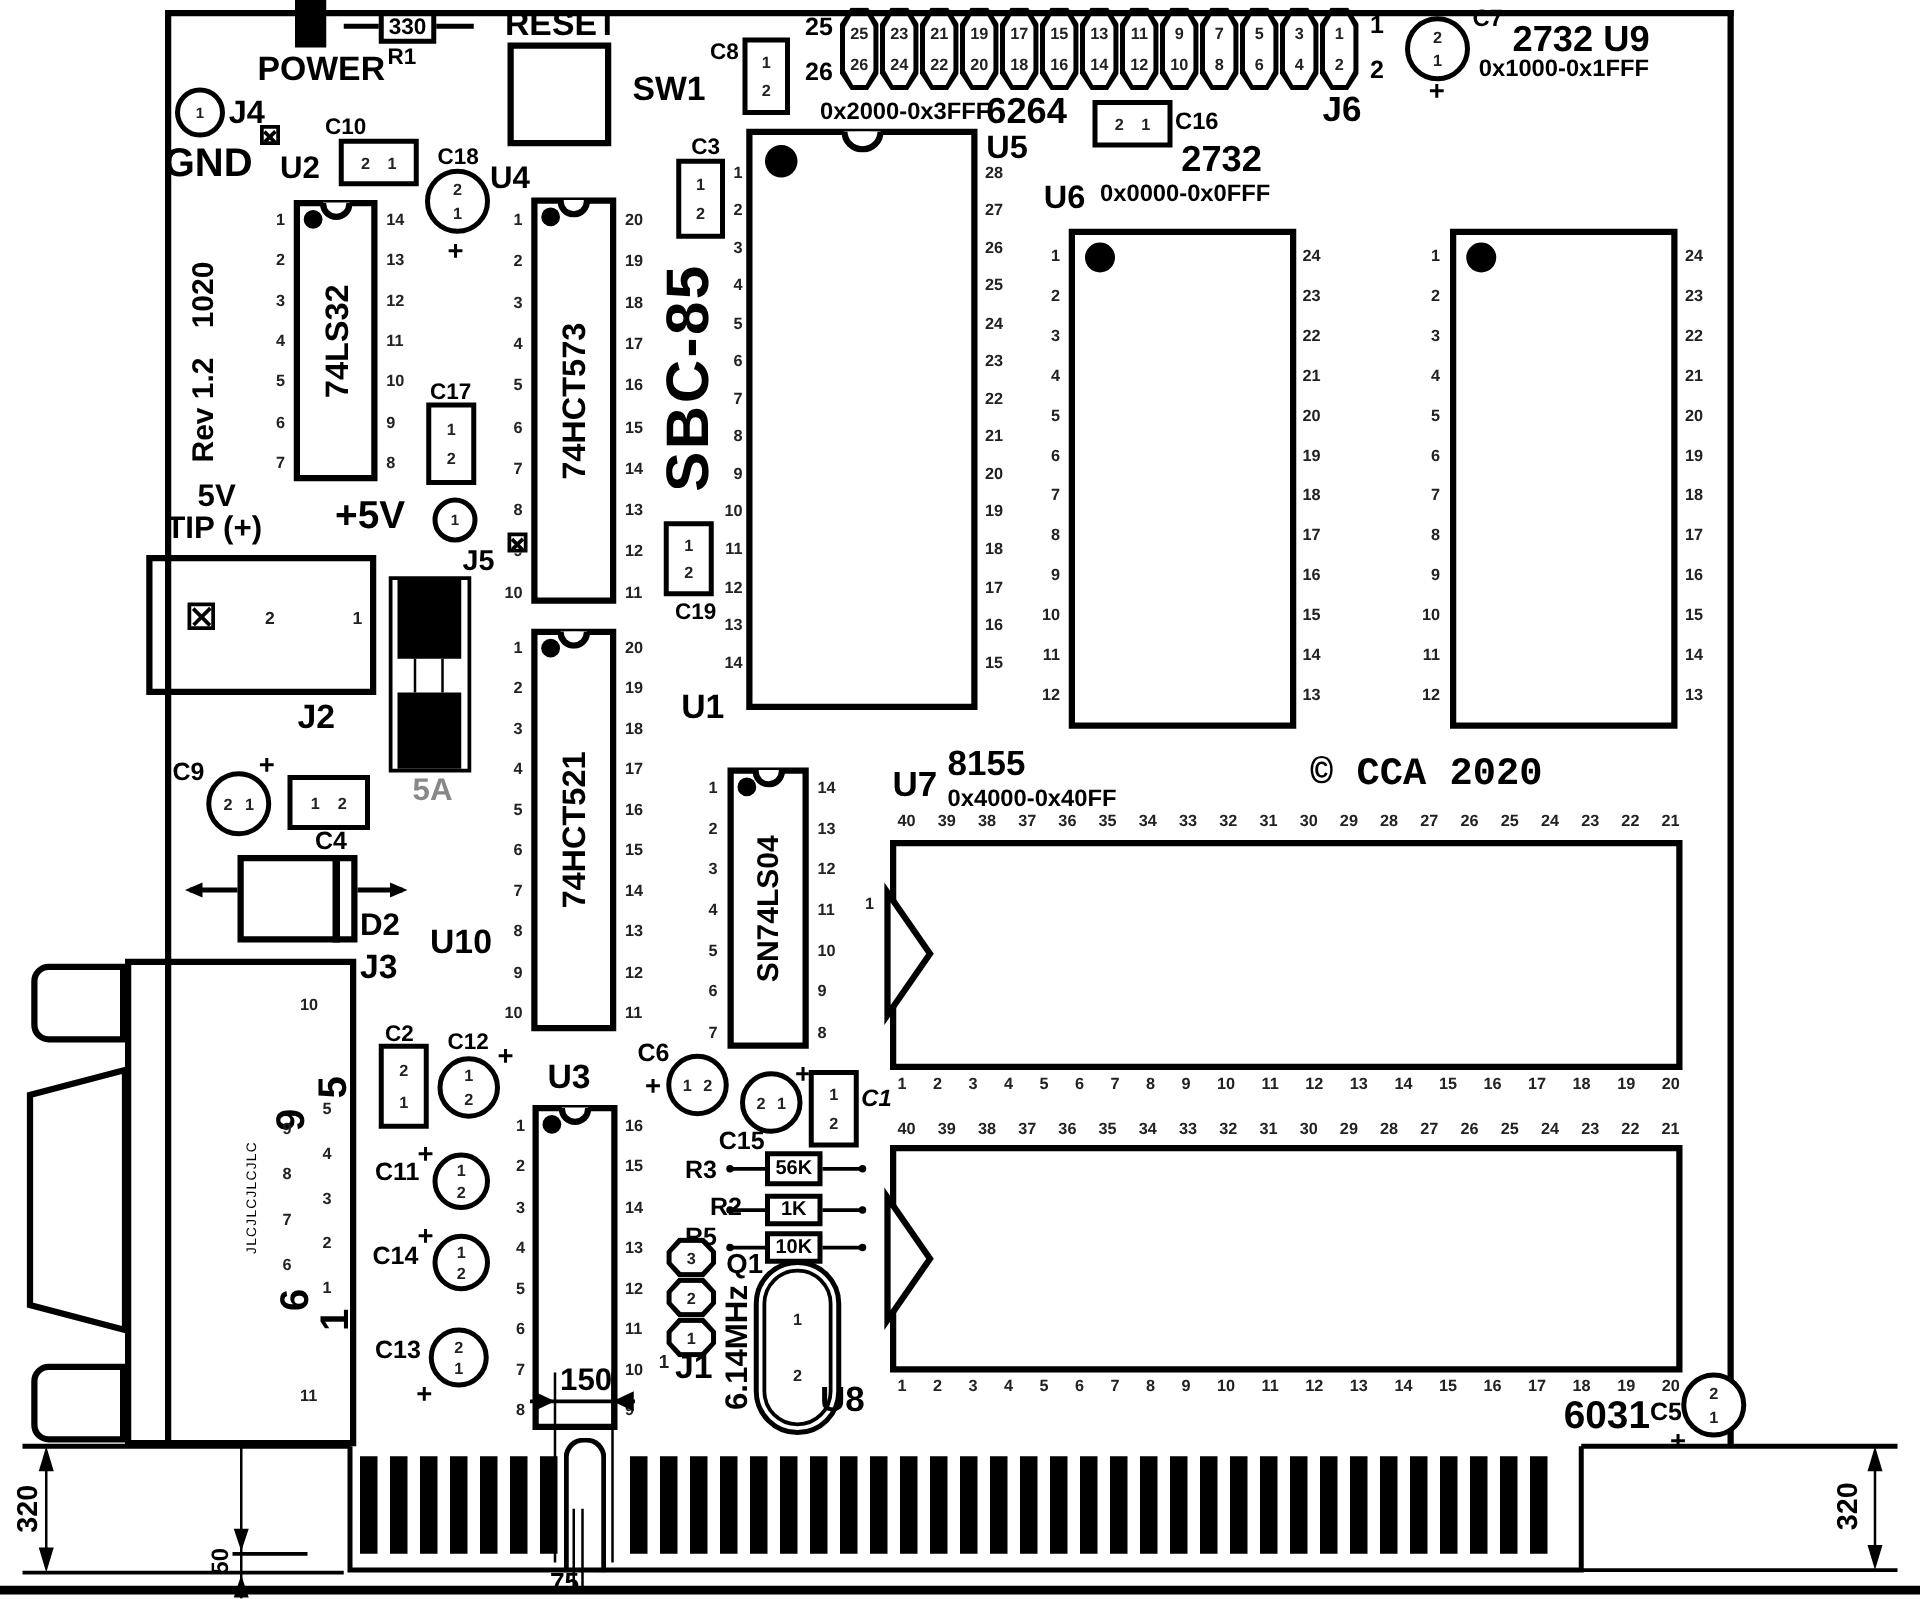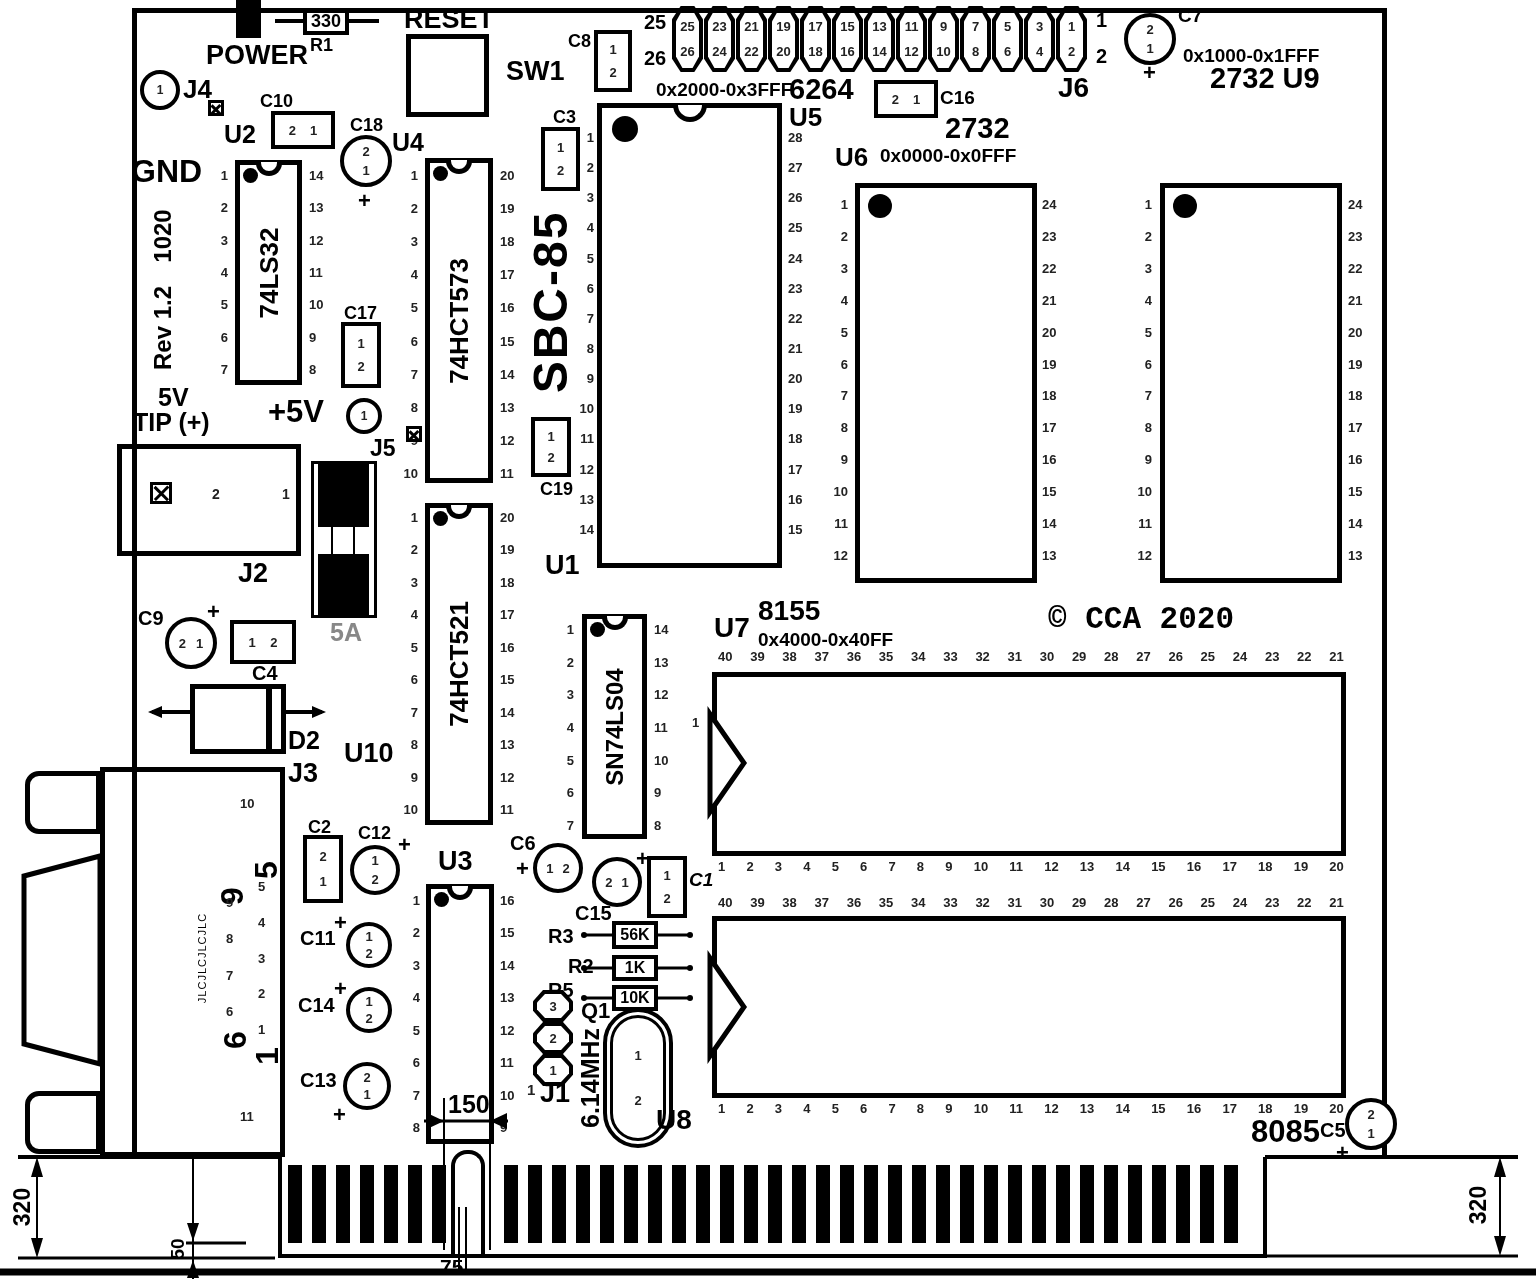--- a/index.html
+++ b/index.html
@@ -61,21 +61,21 @@
 
   <span class="lb" style="left:404px;top:6px;font-size:27px;">RESET</span>
   <div class="abs" style="left:406px;top:34px;width:83px;height:83px;border:5px solid #000;background:#fff;"></div>
   <span class="lb" style="left:506px;top:58px;font-size:27px;">SW1</span>
 
   <div class="capc" style="left:140px;top:70px;width:40px;height:40px;display:flex;align-items:center;justify-content:center;">
     <span style="font-weight:bold;font-size:12px;color:#222;">1</span>
   </div>
   <span class="lb" style="left:183px;top:76px;font-size:26px;">J4</span>
   <div class="xbox" style="left:208px;top:100px;width:16px;height:16px;"></div>
-  <span class="lb" style="left:131px;top:114px;font-size:32px;margin-top:41px;">GND</span>
+  <span class="lb" style="left:131px;top:114px;font-size:32px;">GND</span>
 
   <span class="lb" style="left:260px;top:92px;font-size:18px;">C10</span>
   <div class="capr pins row evenly" style="left:271px;top:111px;width:64px;height:38px;align-items:center;">
       <span>2</span>
       <span>1</span>
     </div>
 
   <span class="rc" style="left:163px;top:236px;font-size:24px;">1020</span>
   <span class="rc" style="left:163px;top:328px;font-size:24px;">Rev 1.2</span>
 
@@ -447,21 +447,21 @@
   <span class="lb" style="left:945px;top:114px;font-size:29px;">2732</span>
   <span class="lb" style="left:835px;top:144px;font-size:26px;">U6</span>
   <span class="lb" style="left:880px;top:146px;font-size:19px;">0x0000-0x0FFF</span>
 
   <div class="capc pins col evenly" style="left:1124px;top:13px;width:52px;height:52px;align-items:center;">
       <span>2</span>
       <span>1</span>
     </div>
   <span class="lb" style="left:1178px;top:6px;font-size:19px;">C7</span>
   <span class="plus" style="left:1143px;top:62px;">+</span>
-  <span class="lb" style="left:1210px;top:18px;font-size:29px;margin-top:46px;">2732 U9</span>
+  <span class="lb" style="left:1210px;top:18px;font-size:29px;">2732 U9</span>
   <span class="lb" style="left:1183px;top:46px;font-size:19px;">0x1000-0x1FFF</span>
 
   <div class="chip" style="left:855px;top:183px;width:182px;height:400px;"></div>
   <div class="dot" style="left:868px;top:194px;width:24px;height:24px;"></div>
   <div class="pins col ar" style="left:828px;top:198px;width:20px;height:364px;">
       <span>1</span>
       <span>2</span>
       <span>3</span>
       <span>4</span>
       <span>5</span>
@@ -691,21 +691,21 @@
       <span>12</span>
       <span>13</span>
       <span>14</span>
       <span>15</span>
       <span>16</span>
       <span>17</span>
       <span>18</span>
       <span>19</span>
       <span>20</span>
     </div>
-  <span class="lb" style="left:1251px;top:1116px;font-size:31px;">8085</span>
+  <span class="lb" style="left:1251px;top:1116px;font-size:31px;">6031</span>
   <span class="lb" style="left:1320px;top:1120px;font-size:20px;">C5</span>
   <div class="capc pins col evenly" style="left:1345px;top:1098px;width:52px;height:52px;align-items:center;z-index:8;">
       <span>2</span>
       <span>1</span>
     </div>
   <span class="plus" style="left:1336px;top:1142px;z-index:8;">+</span>
 
 
   <div class="abs" style="left:0;top:0;width:1536px;height:1279px;">
       <div class="finger" style="left: 288px; top: 1165px;"></div>

